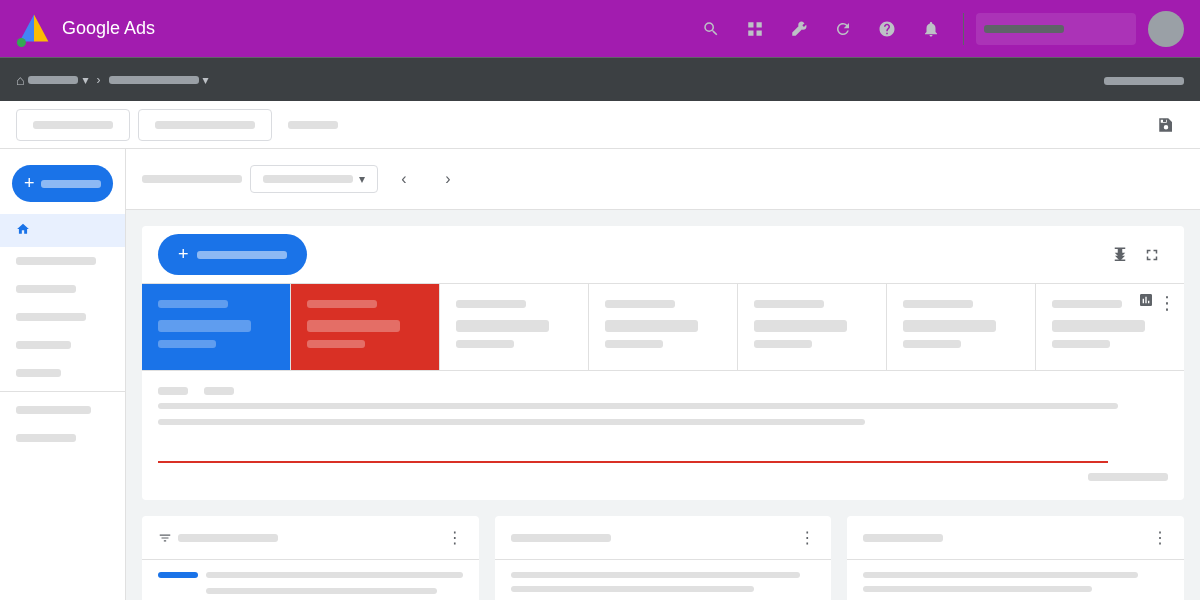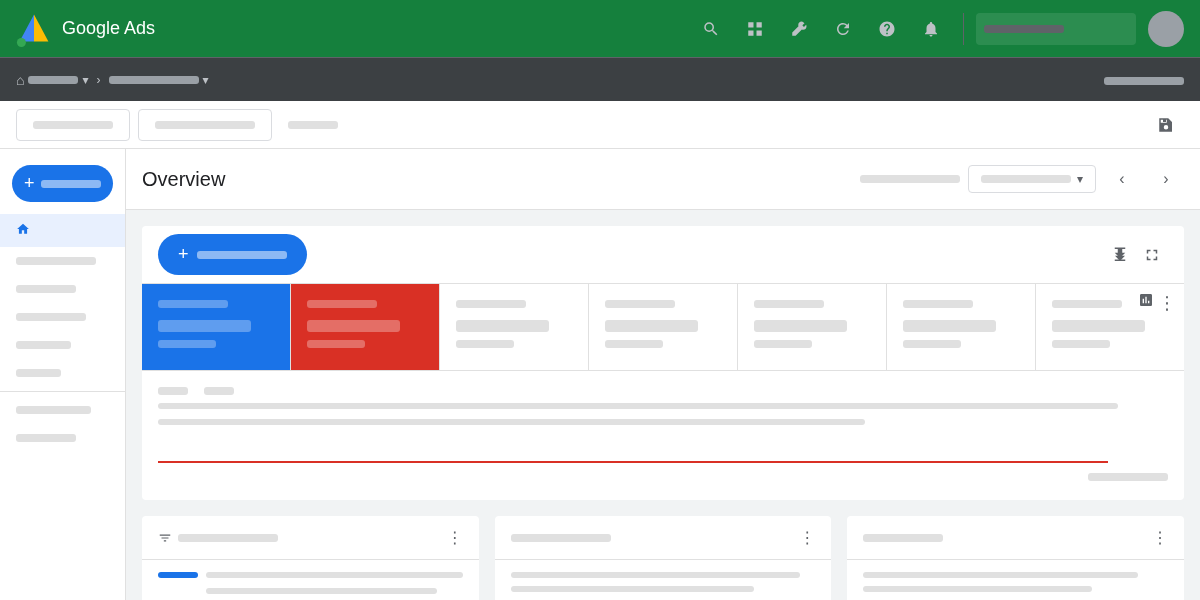--- a/index.html
+++ b/index.html
@@ -1,21 +1,21 @@
 <!DOCTYPE html>
 <html><head>
   <meta charset="utf-8">
   <style>
     * { box-sizing: border-box; margin: 0; padding: 0; }
     body { font-family: 'Arial', sans-serif; background: #f1f3f4; overflow: hidden; }
 
     
     .top-nav {
       display: flex; align-items: center;
-      background: #15803d; height: 57px;
+      background: #a21caf; height: 57px;
       padding: 0 16px; gap: 12px;
     }
     .logo-area { display: flex; align-items: center; gap: 10px; min-width: 160px; }
     .logo-triangle {
       width: 36px; height: 36px;
       position: relative;
     }
     .logo-triangle svg { width: 36px; height: 36px; }
     .app-title { color: #fff; font-size: 18px; font-weight: 400; }
     .nav-spacer { flex: 1; }
@@ -317,21 +317,20 @@
       <span style="width:75px;height:8px;background:#e0e0e0;border-radius:3px;display:inline-block;"></span>
     </div>
     <div class="sidebar-text-item">
       <span style="width:60px;height:8px;background:#e0e0e0;border-radius:3px;display:inline-block;"></span>
     </div>
   </div>
 
   <div class="content-area">
 
     <div class="page-header">
-      <h1 class="page-title">Overview</h1>
       <div class="page-header-actions">
         <div style="width:100px;height:8px;background:#e0e0e0;border-radius:3px;"></div>
         <div class="date-selector">
           <span style="width:90px;height:8px;background:#e0e0e0;border-radius:3px;display:inline-block;"></span>
           <span>▾</span>
         </div>
         <div class="header-icon-btn">‹</div>
         <div class="header-icon-btn">›</div>
       </div>
     </div>

